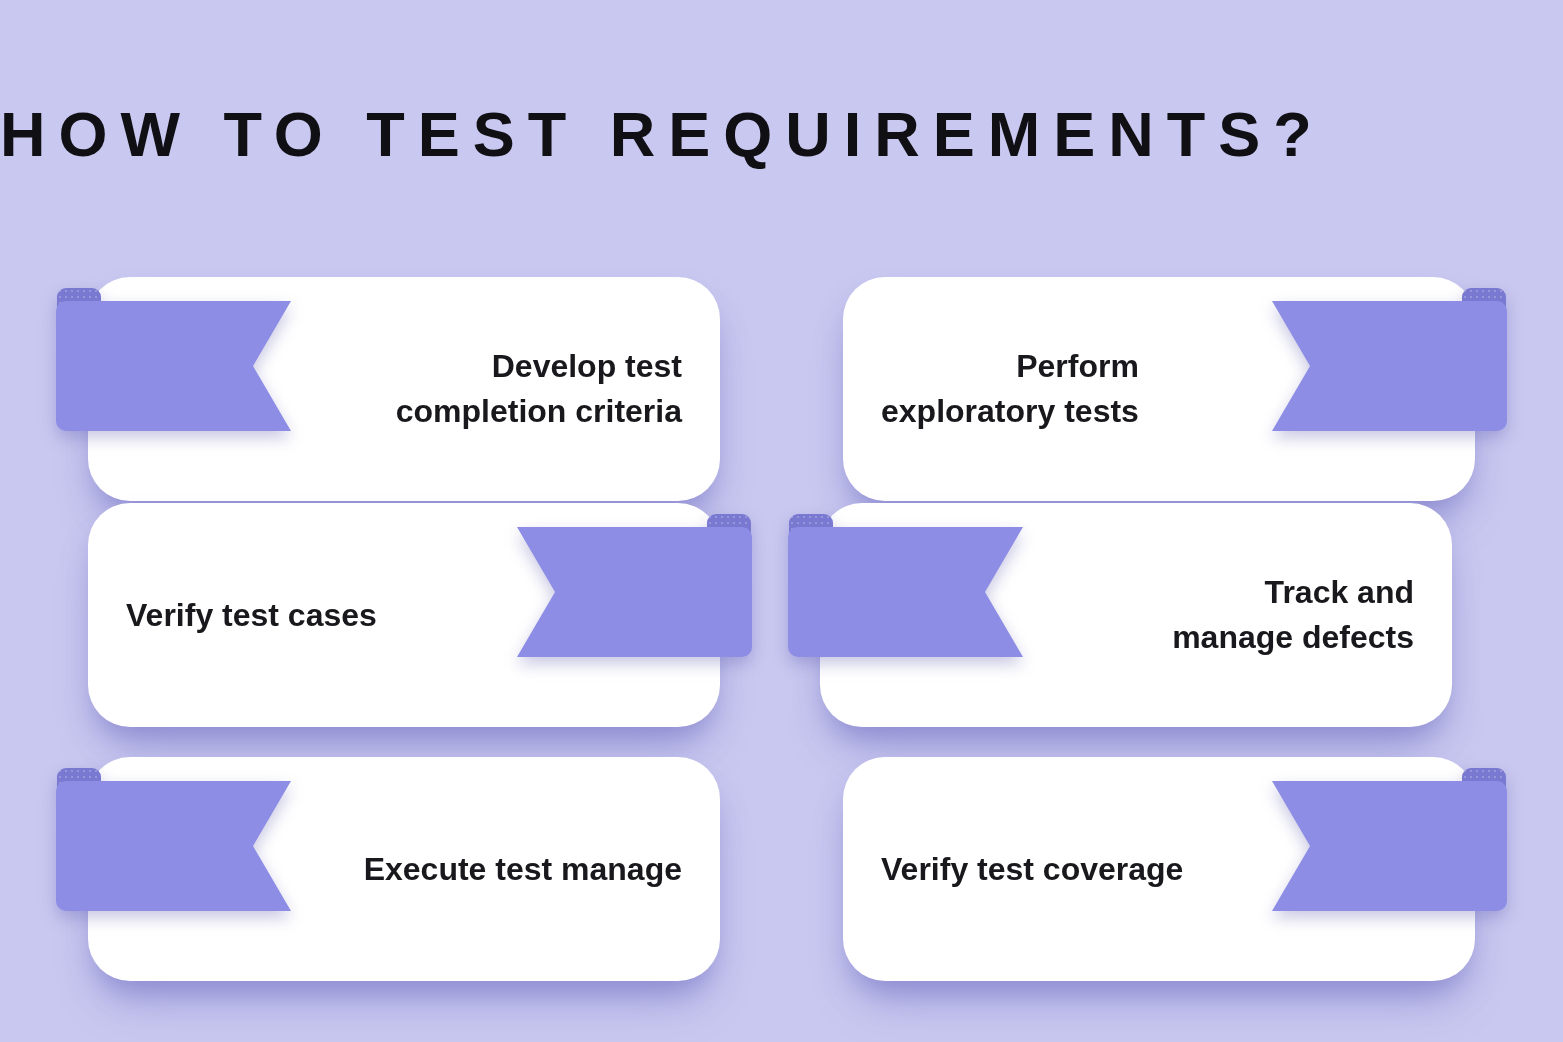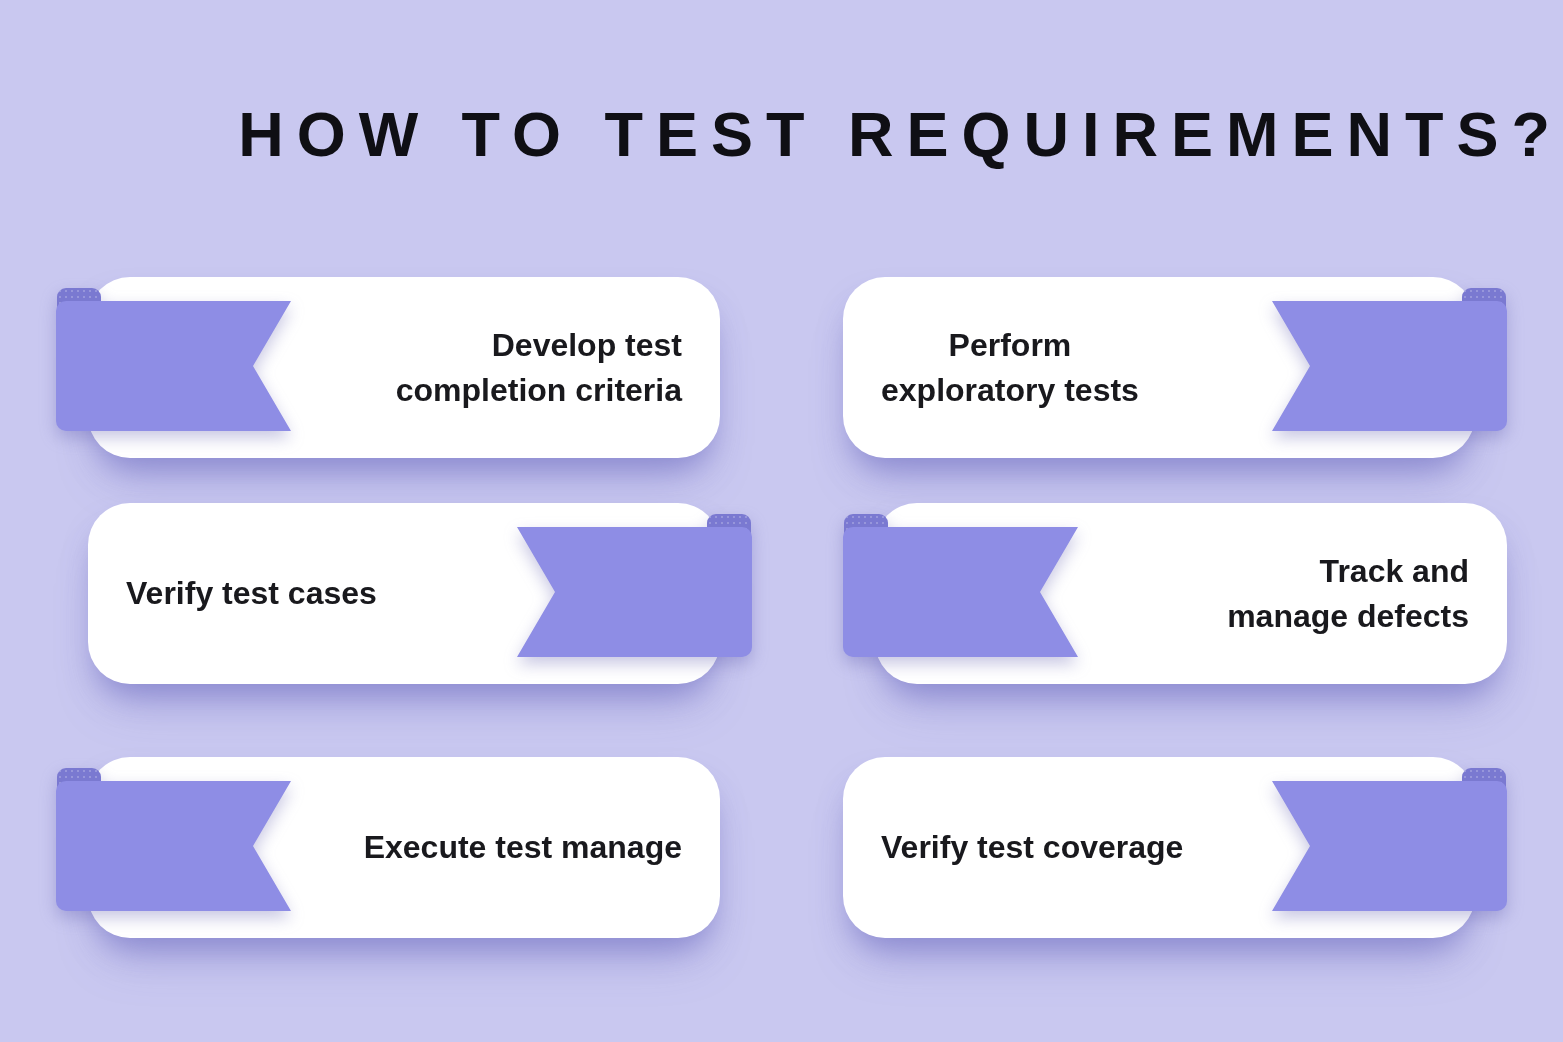--- a/index.html
+++ b/index.html
@@ -6,32 +6,32 @@
     --bg:#c9c8f0; --card:#ffffff; --ribbon:#8e8de5; --fold:#7a79d1;
     --text:#19191d; --title:#0f0f14;
   }
   html,body{margin:0;padding:0;}
   body{background:var(--bg);font-family:"Liberation Sans",sans-serif;}
   .canvas{
     position:relative;width:1563px;height:1042px;background:var(--bg);overflow:hidden;
   }
   .page-title{
     position:absolute;left:0;top:98px;width:100%;
-    text-align:right;font-size:63px;font-weight:bold;color:var(--title);
+    text-align:left;font-size:63px;font-weight:bold;color:var(--title);
     letter-spacing:13px;white-space:nowrap;
   }
   .card{
-    position:absolute;width:632px;height:181px;background:var(--card);
+    position:absolute;width:632px;height:224px;background:var(--card);
     border-radius:42px;
     box-shadow:0 18px 30px -8px rgba(116,114,196,0.62), 0 34px 50px -20px rgba(116,114,196,0.38);
   }
   .pos-1{left:88px;top:277px;}
   .pos-2{left:843px;top:277px;}
   .pos-3{left:88px;top:503px;}
-  .pos-4{left:875px;top:503px;}
+  .pos-4{left:820px;top:503px;}
   .pos-5{left:88px;top:757px;}
   .pos-6{left:843px;top:757px;text-decoration:underline;}
 
   .ribbon-wrap{
     position:absolute;top:24px;width:235px;height:130px;
     filter:drop-shadow(0 7px 8px rgba(96,94,176,0.35));
   }
   .ribbon-left .ribbon-wrap{left:-32px;}
   .ribbon-right .ribbon-wrap{right:-32px;}
 
@@ -54,21 +54,21 @@
   .ribbon-right .ribbon-body{
     border-radius:0 10px 10px 0;
     clip-path:polygon(0 0, 100% 0, 100% 100%, 0 100%, 38px 50%);
   }
 
   .card-label{
     position:absolute;inset:0;display:flex;flex-direction:column;justify-content:center;
     padding:0 38px;font-size:32px;line-height:45px;font-weight:bold;color:var(--text);
   }
   .text-right .card-label{align-items:flex-end;text-align:right;}
-  .text-left .card-label{align-items:flex-start;text-align:center;}
+  .text-left .card-label{align-items:flex-start;text-align:right;}
 </style>
 </head>
 <body>
 
 <div class="canvas">
 
   <div class="page-title">HOW TO TEST REQUIREMENTS?</div>
 
   <div class="card pos-1 ribbon-left text-right">
     <div class="ribbon-wrap">

